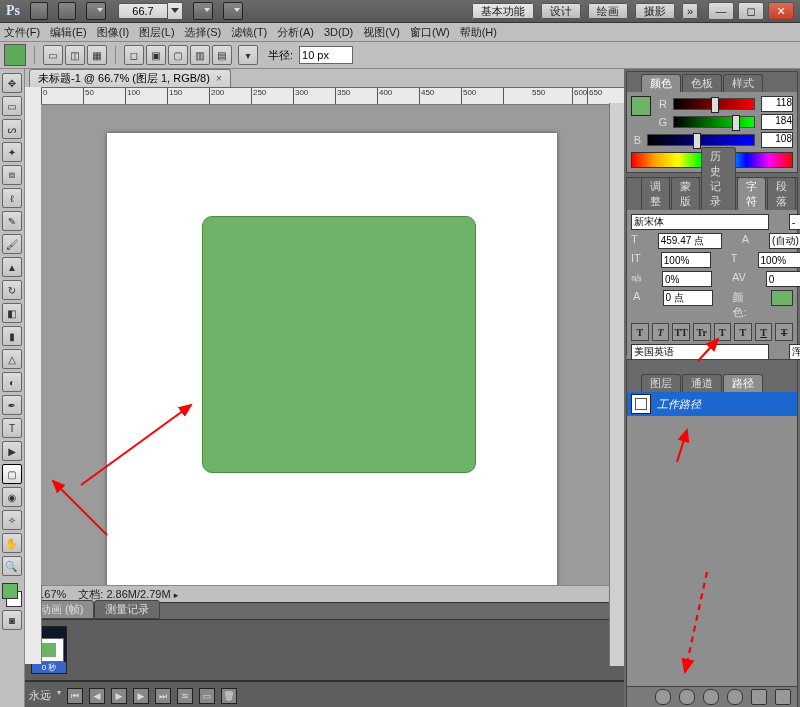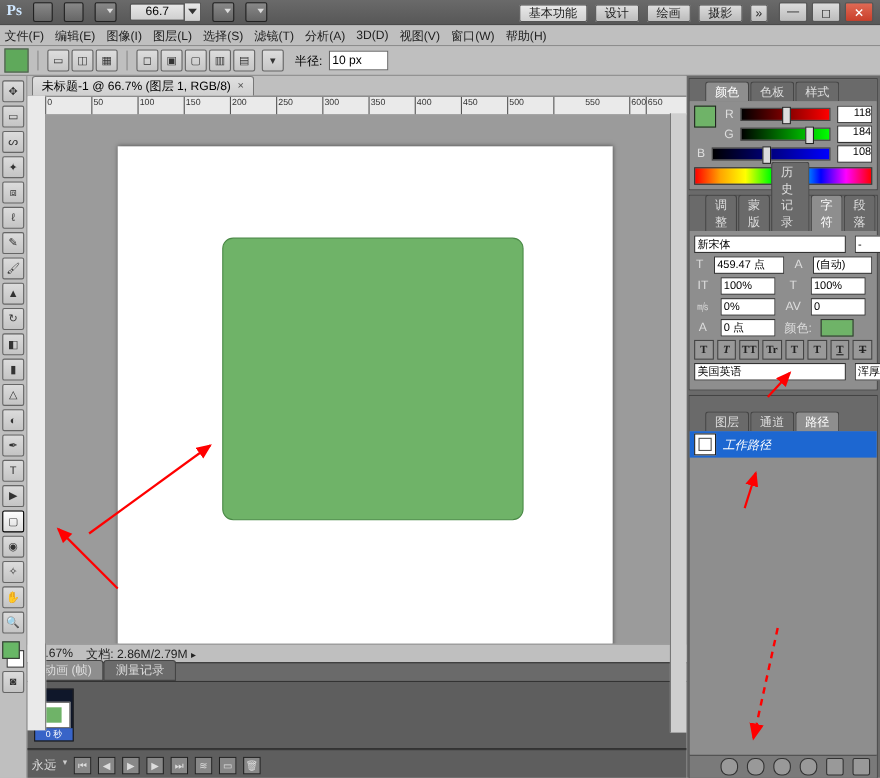--- a/index.html
+++ b/index.html
@@ -320,21 +320,21 @@
   .color-panel .rgbrow { display:flex; align-items:center; gap:6px; margin-bottom:2px;}
   .color-panel .rgbrow .lab { width:10px; text-align:right; color:#ddd;}
   .color-panel .rgbrow .slider { flex:1; height:10px; background:linear-gradient(to right,#000,#f00); border:1px solid #444; position:relative;}
   .color-panel .rgbrow.g .slider { background:linear-gradient(to right,#000,#0f0);}
   .color-panel .rgbrow.b .slider { background:linear-gradient(to right,#000,#00f);}
   .color-panel .rgbrow .slider .knob{position:absolute; top:-2px; width:6px; height:14px; background:#ddd; border:1px solid #222;}
   .color-panel .rgbrow .val { width:30px; height:14px; background:#fff; border:1px solid #333; font-size:10px; text-align:right; padding-right:0; color:#000;}
   .color-panel .big-swatch { width:18px;height:18px;background:#6fb368;border:1px solid #222; float:left; margin-right:6px;}
   .color-panel .huebar { height:14px; background:linear-gradient(to right, red,orange,yellow,lime,cyan,blue,magenta,red); border:1px solid #333; margin-top:4px;}
 
-  .char-panel .row {display:flex; align-items:center; gap:8px; margin-bottom:3px;}
+  .char-panel .row {display:flex; align-items:flex-start; gap:20px; margin-bottom:3px;}
   .char-panel .inp { background:#fff; border:1px solid #333; height:14px; font-size:10px; padding:0 2px; color:#000;}
   .char-panel .icon { width:16px; text-align:center; color:#ddd;}
   .char-panel .styles { display:flex; gap:3px; margin-top:2px;}
   .char-panel .styles .s { width:16px; height:16px; border:1px solid #444; background:#999; color:#222; font-size:10px; display:flex; align-items:center; justify-content:center; font-family:serif; font-weight:bold;}
   .char-panel .colorbox{ width:28px; height:14px; background:#6fb368; border:1px solid #333;}
 
   .paths-panel { flex:1; min-height:260px;}
   .paths-panel .pathrow {
     background:#1d67d1;
     display:flex; align-items:center;

